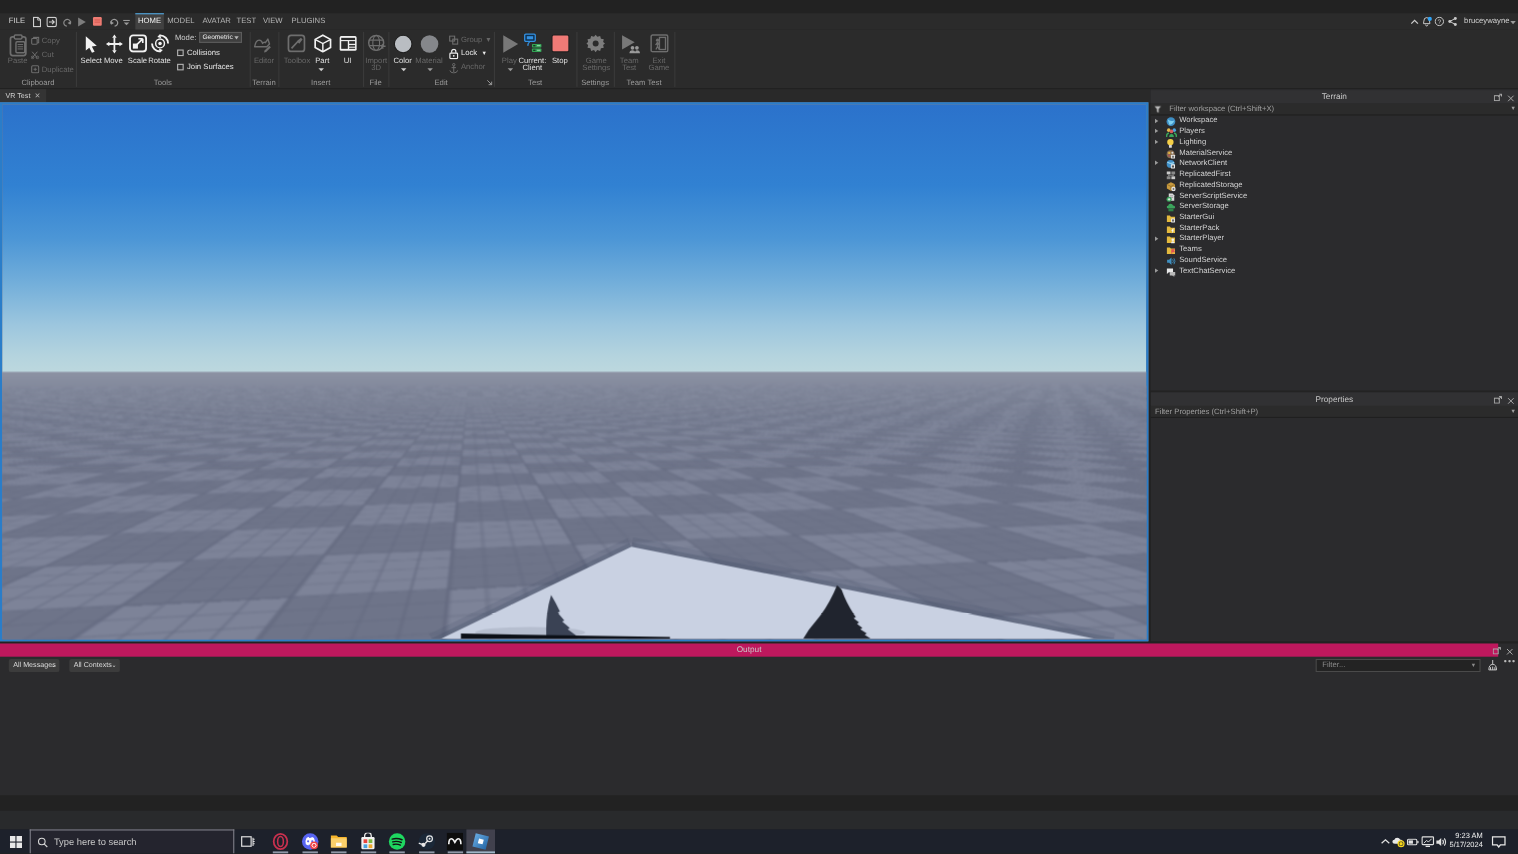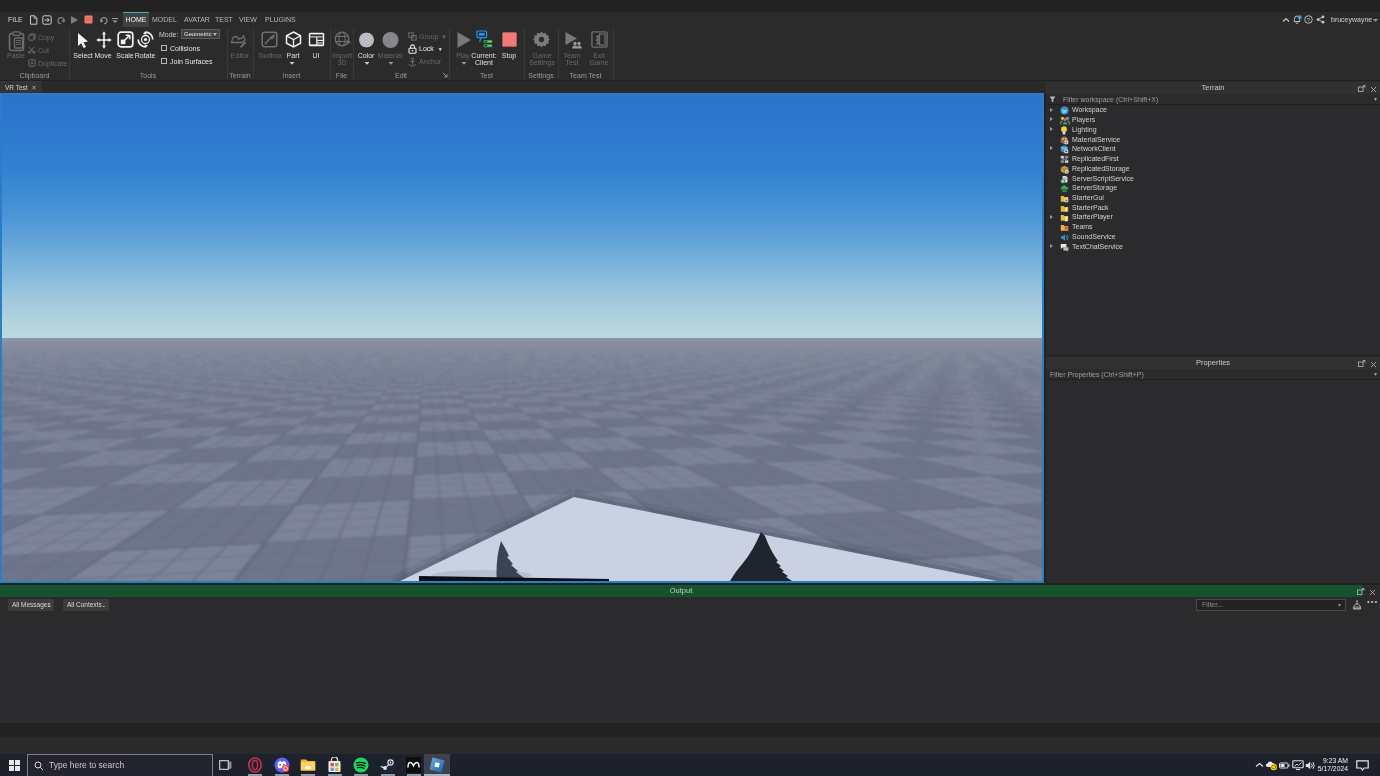--- a/index.html
+++ b/index.html
@@ -46,21 +46,21 @@
   .panelhead { background:#313133; color:#c9c9c9; font-size:7.5px; text-align:center; }
   #explorer { left:1046px; top:81px; width:334px; height:274px; background:#2b2b2d; }
   #properties { left:1046px; top:356px; width:334px; height:227px; background:#2b2b2d; }
   .trow { position:absolute; left:0; width:334px; height:9.75px; font-size:7px; color:#d2d2d2; line-height:9.75px; }
   .trow .lbl { position:absolute; left:26px; top:0; }
   .trow svg { position:absolute; left:14px; top:1px; }
   .arrow { position:absolute; left:4px; top:2.2px; width:0; height:0; border-left:3.5px solid #9a9a9a; border-top:2.5px solid transparent; border-bottom:2.5px solid transparent; }
 
   
   #output { left:0; top:585px; width:1380px; height:138px; background:#2b2b2d; }
-  #outhead { position:absolute; left:0; top:0; width:1380px; height:12px; background:#14532d; color:#c9c9c9; font-size:7.5px; text-align:center; line-height:12px; }
+  #outhead { position:absolute; left:0; top:0; width:1380px; height:12px; background:#be185d; color:#c9c9c9; font-size:7.5px; text-align:center; line-height:12px; }
   .obtn { position:absolute; top:14px; height:12px; background:#3c3c3c; border-radius:2px; color:#d8d8d8; font-size:6.5px; line-height:12px; }
 
   
   #runbar { left:0; top:723px; width:1380px; height:14px; background:#292929; border-top:1px solid #383838; border-bottom:1px solid #383838; color:#b4b4b4; font-size:6.8px; line-height:12px; font-family:"Liberation Mono",monospace; }
 
   #strip { left:0; top:737px; width:1380px; height:17px; background:#292a2c; }
 
   
   #taskbar { left:0; top:754px; width:1380px; height:22px; background:#1d212b;padding-left:24px; }
   #search { position:absolute; left:27px; top:0; width:186px; height:22px; background:#24242e; border:1px solid #7e7e88; border-bottom:none; color:#c9c9c9; font-size:8.5px; line-height:21px; }

